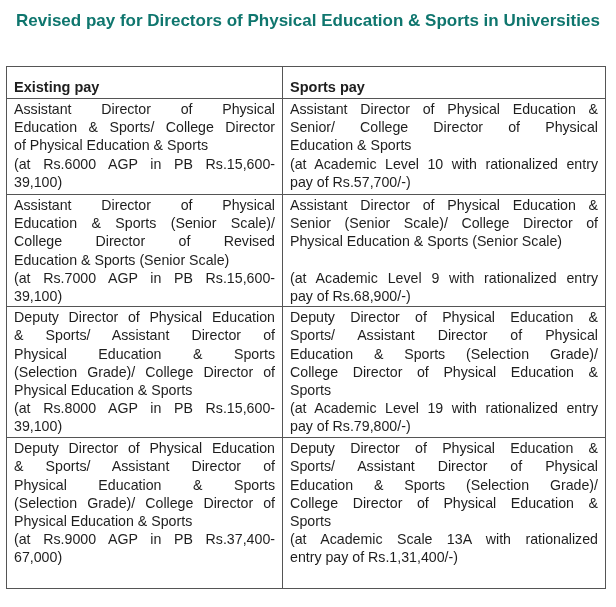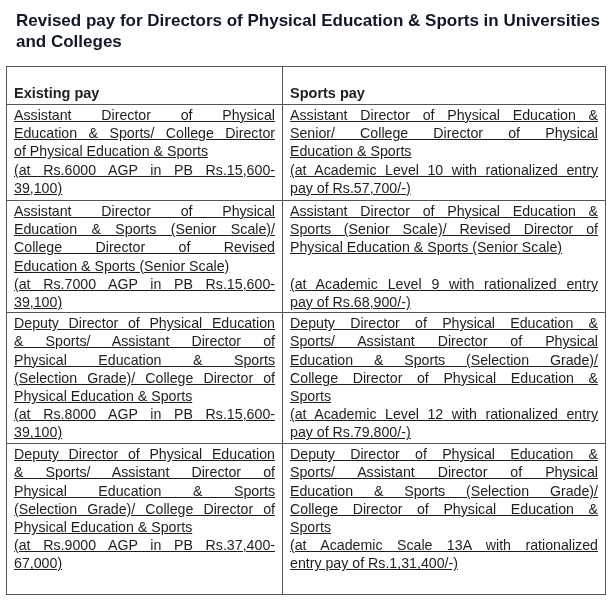--- a/index.html
+++ b/index.html
@@ -16,21 +16,21 @@
     color: #1e1e1e;
   }
   .title {
     position: absolute;
     left: 16px;
     top: 10px;
     width: 596px;
     font-weight: bold;
     font-size: 17px;
     line-height: 21px;
-    color: #0f172a;
+    color: #0f766e;
   }
   table.pay-table {
     position: absolute;
     left: 6px;
     top: 66px;
     width: 599px;
     border-collapse: collapse;
     table-layout: fixed;
     font-size: 14.2px;
     line-height: 18.2px;
@@ -40,39 +40,38 @@
     vertical-align: top;
     padding: 1px 7px 1px 7px;
     text-align: justify;
     text-align-last: left;
   }
   table.pay-table th {
     font-weight: bold;
     text-align: center;
     font-size: 14.5px;
     height: 19px;
-    padding-top: 17px;
+    padding-top: 11px;
     padding-bottom: 1px;
   }
   col.c1 { width: 276px; }
   col.c2 { width: 323px; }
-  .line { display: block; text-align: justify; text-align-last: justify; text-decoration: underline; }
+  .line { display: block; text-align: justify; text-align-last: justify; }
   .line.last { text-align-last: left; }
   .gap { display: block; height: 18.2px; }
   tr.r1 td { height: 93px; }
   tr.r2 td { height: 92px; }
   tr.r3 td { height: 128px; }
   tr.r4 td { height: 148px; }
 </style>
 </head>
 <body>
 
 <div class="title">
   <span>Revised pay for Directors of Physical Education &amp; Sports in Universities</span><br>
-  <span>and Colleges</span>
 </div>
 
 <table class="pay-table">
   <colgroup>
       <col class="c1">
       <col class="c2">
     </colgroup>
   <thead>
     <tr>
       <th>Existing pay</th>
@@ -100,21 +99,21 @@
       <td>
         <span class="line">Assistant Director of Physical</span>
         <span class="line">Education &amp; Sports (Senior Scale)/</span>
         <span class="line">College Director of Revised</span>
         <span class="line last">Education &amp; Sports (Senior Scale)</span>
         <span class="line">(at Rs.7000 AGP in PB Rs.15,600-</span>
         <span class="line last">39,100)</span>
       </td>
       <td>
         <span class="line">Assistant Director of Physical Education &amp;</span>
-        <span class="line">Sports (Senior Scale)/ Revised Director of</span>
+        <span class="line">Senior (Senior Scale)/ College Director of</span>
         <span class="line last">Physical Education &amp; Sports (Senior Scale)</span>
         <span class="gap"></span>
         <span class="line">(at Academic Level 9 with rationalized entry</span>
         <span class="line last">pay of Rs.68,900/-)</span>
       </td>
     </tr>
     <tr class="r3">
       <td>
         <span class="line">Deputy Director of Physical Education</span>
         <span class="line">&amp; Sports/ Assistant Director of</span>
@@ -123,21 +122,21 @@
         <span class="line last">Physical Education &amp; Sports</span>
         <span class="line">(at Rs.8000 AGP in PB Rs.15,600-</span>
         <span class="line last">39,100)</span>
       </td>
       <td>
         <span class="line">Deputy Director of Physical Education &amp;</span>
         <span class="line">Sports/ Assistant Director of Physical</span>
         <span class="line">Education &amp; Sports (Selection Grade)/</span>
         <span class="line">College Director of Physical Education &amp;</span>
         <span class="line last">Sports</span>
-        <span class="line">(at Academic Level 12 with rationalized entry</span>
+        <span class="line">(at Academic Level 19 with rationalized entry</span>
         <span class="line last">pay of Rs.79,800/-)</span>
       </td>
     </tr>
     <tr class="r4">
       <td>
         <span class="line">Deputy Director of Physical Education</span>
         <span class="line">&amp; Sports/ Assistant Director of</span>
         <span class="line">Physical Education &amp; Sports</span>
         <span class="line">(Selection Grade)/ College Director of</span>
         <span class="line last">Physical Education &amp; Sports</span>

